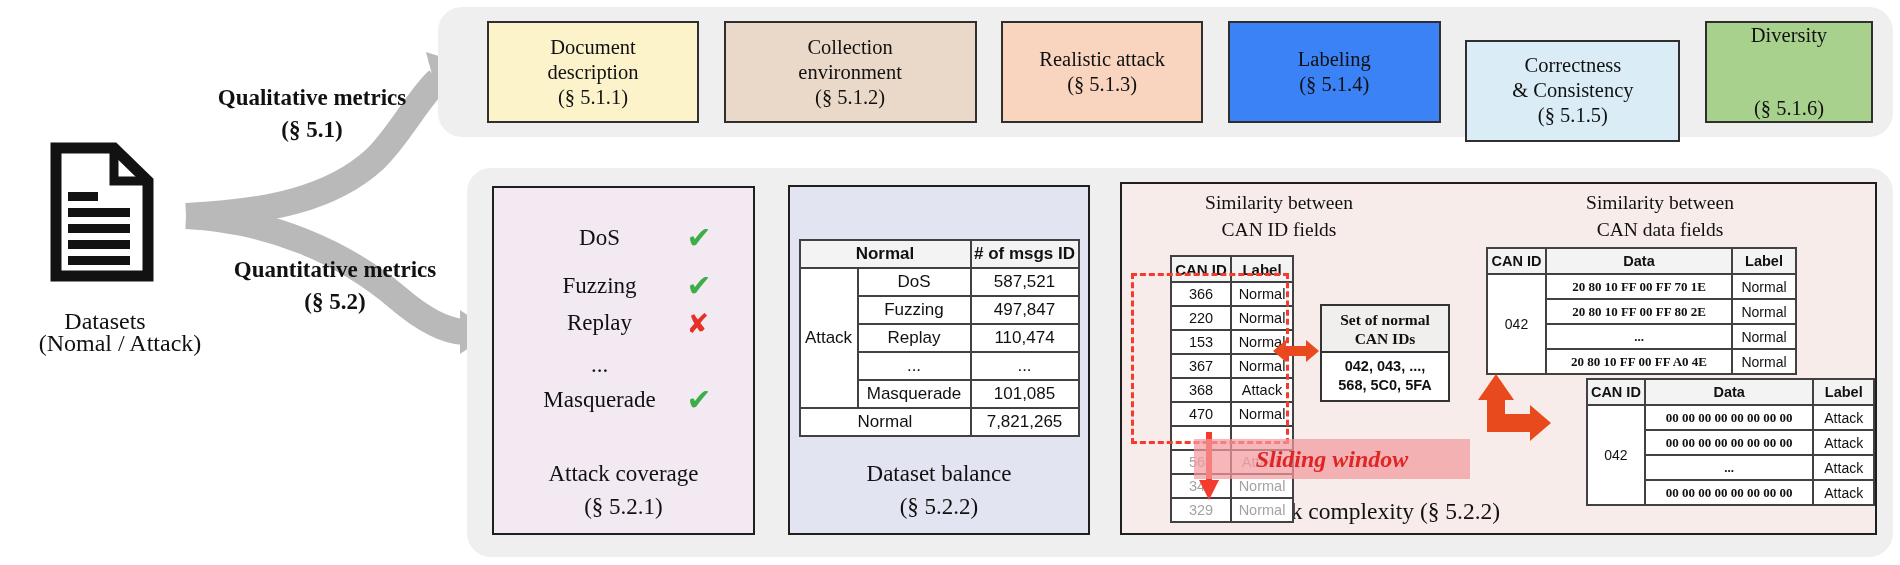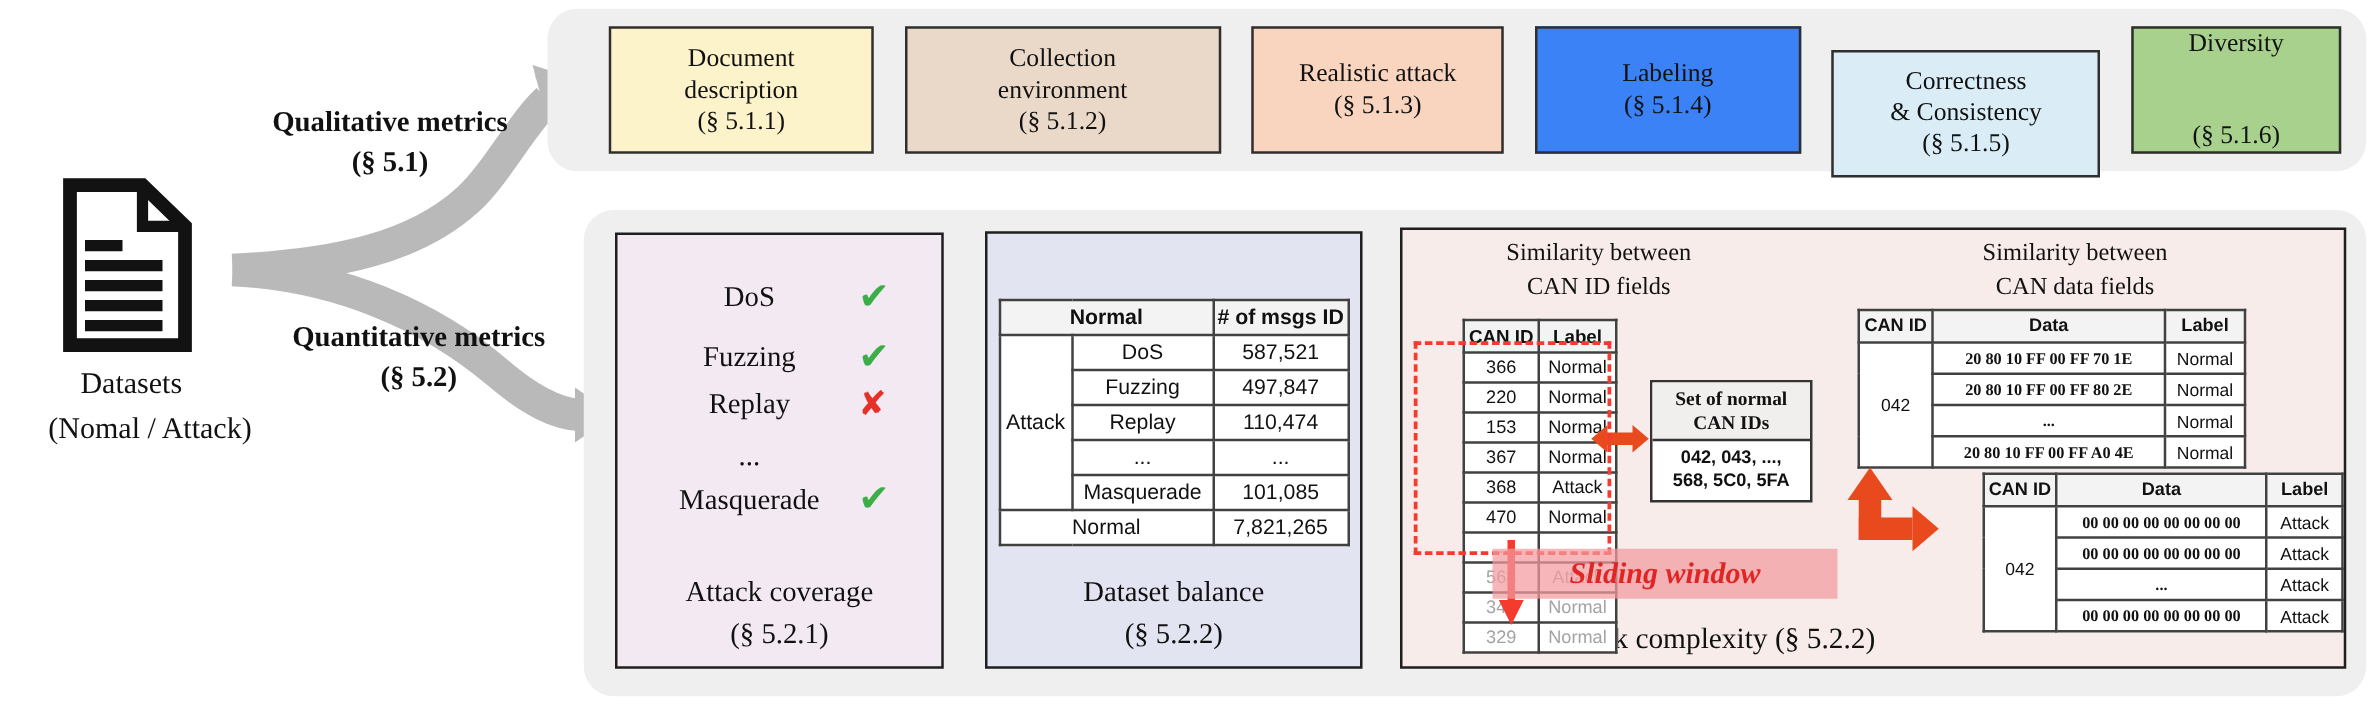--- a/index.html
+++ b/index.html
@@ -2,21 +2,21 @@
 <html><head>
 <meta charset="utf-8">
 <style>
   html,body{margin:0;padding:0;background:#fff;}
   .canvas{position:relative;width:1900px;height:565px;background:#ffffff;overflow:hidden;
           font-family:"Liberation Serif","DejaVu Serif",serif;color:#111;}
 
   
   .fork-svg{position:absolute;left:0;top:0;}
   .doc-svg{position:absolute;left:48px;top:142px;}
-  .ds-line1{position:absolute;left:10px;top:294px;width:190px;text-align:center;font-size:24px;}
+  .ds-line1{position:absolute;left:10px;top:308px;width:190px;text-align:center;font-size:24px;}
   .ds-line2{position:absolute;left:4px;top:330px;width:232px;text-align:center;font-size:24px;}
   .metric-label{position:absolute;text-align:center;font-weight:bold;font-size:23px;line-height:32px;}
   .qual-label{left:162px;top:82px;width:300px;}
   .quant-label{left:180px;top:254px;width:310px;}
 
   
   .top-container{position:absolute;left:438px;top:7px;width:1455px;height:130px;border-radius:24px;background:#efefef;}
   .top-row{display:flex;height:100%;align-items:center;justify-content:space-between;padding:0 20px 0 49px;box-sizing:border-box;}
   .mbox{height:102px;border:2px solid #2f2f2f;box-sizing:border-box;display:flex;flex-direction:column;
         align-items:center;justify-content:center;text-align:center;font-size:20.5px;line-height:25px;}

